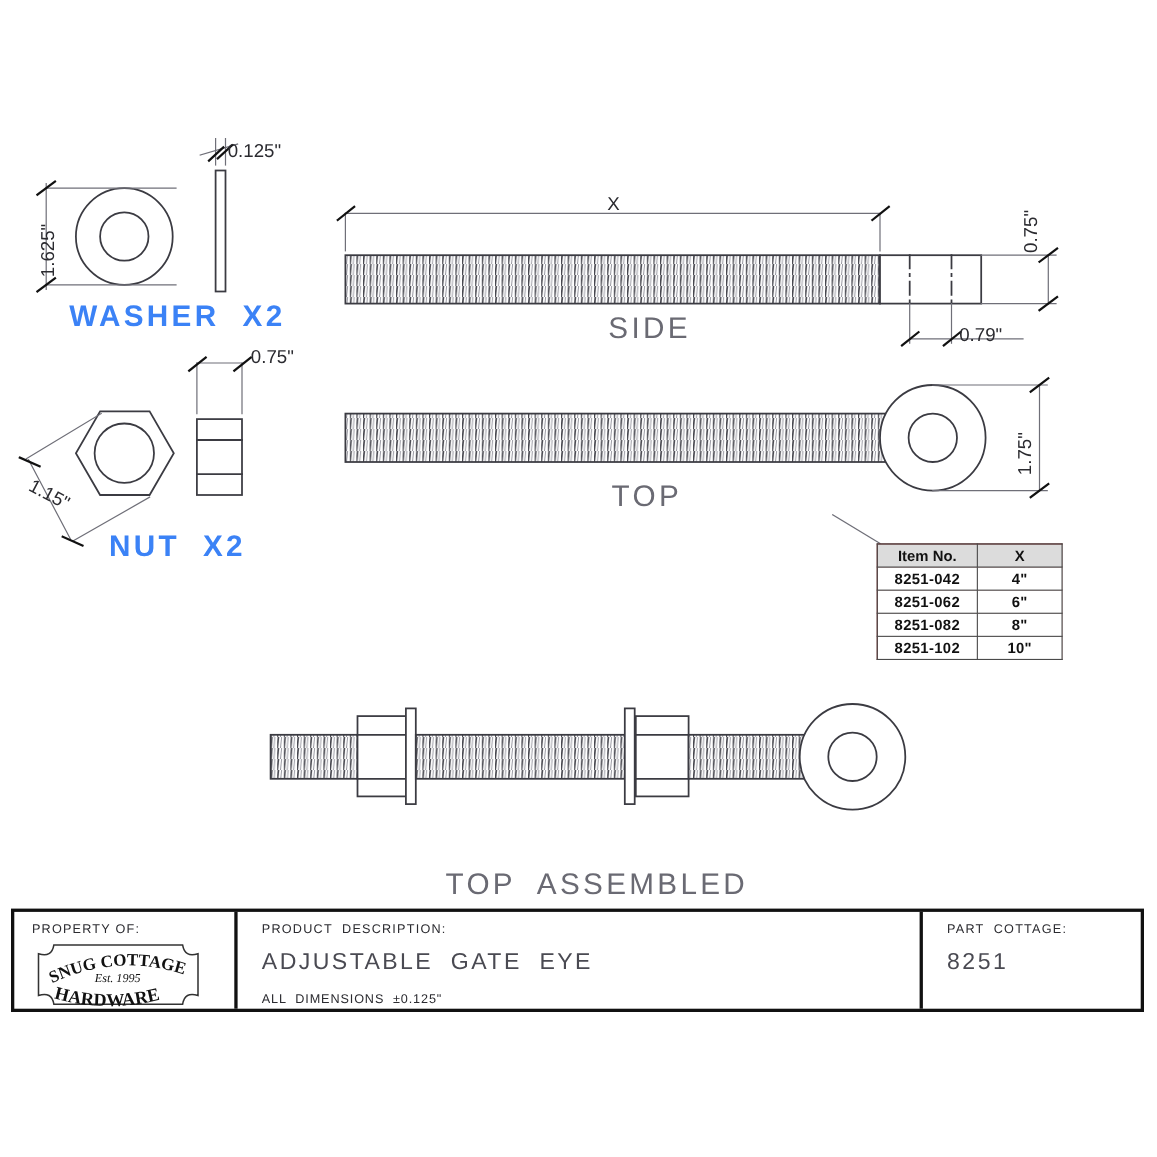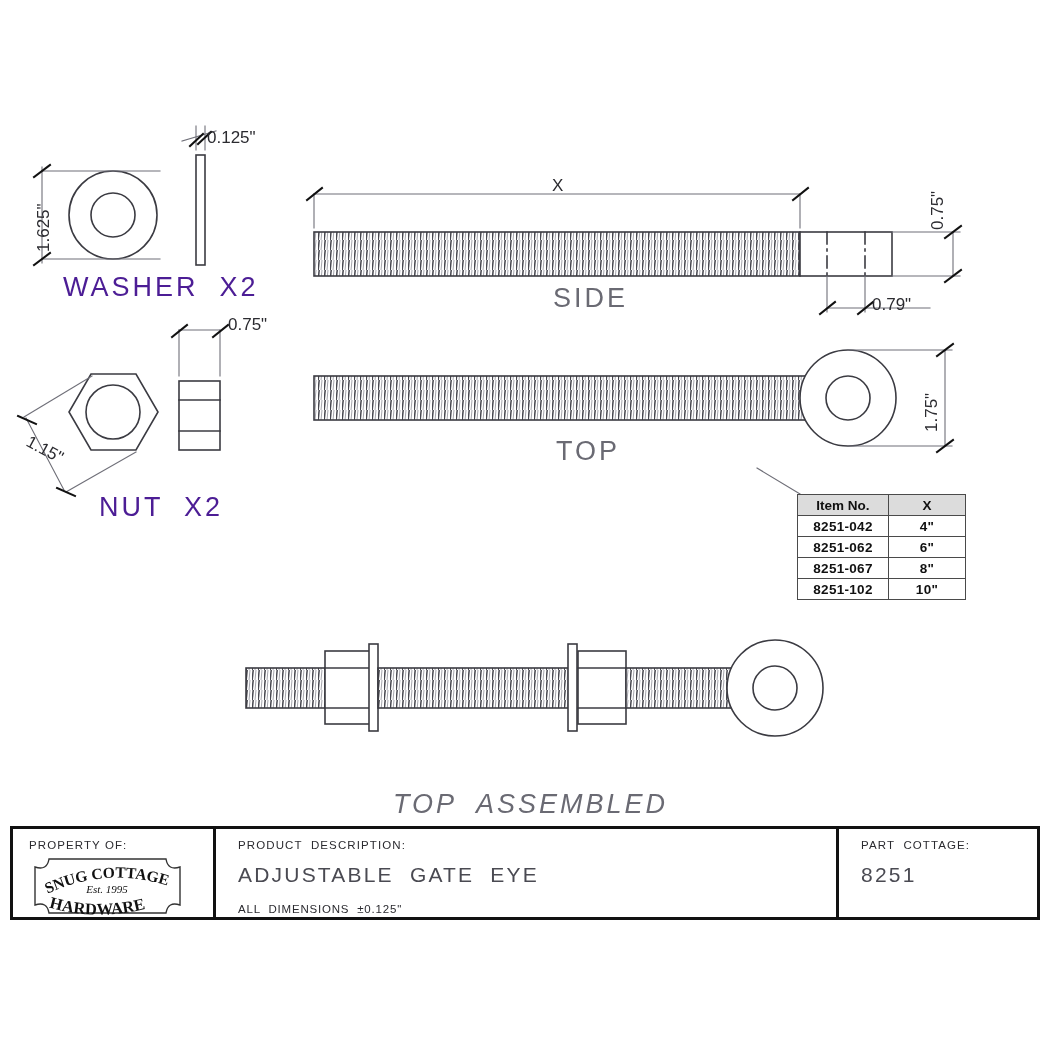--- a/index.html
+++ b/index.html
@@ -5,21 +5,21 @@
   html,body{margin:0;padding:0;background:#ffffff;}
   body{width:1052px;height:1052px;position:relative;overflow:hidden;
        font-family:"Liberation Sans", sans-serif;color:#3b3b42;}
   #stage{position:absolute;left:0;top:0;width:1052px;height:1052px;}
   svg.layer{position:absolute;left:0;top:0;width:1052px;height:1052px;overflow:visible;}
 
   .lbl{position:absolute;white-space:pre;}
   .viewname{font-size:27px;letter-spacing:3px;color:#6a6a73;font-weight:300;}
   .dim{font-size:17px;color:#2b2b30;font-weight:400;}
   .dimv{font-size:17px;color:#2b2b30;transform-origin:0 0;}
-  .partname{font-size:27px;letter-spacing:3px;color:#4c1d95;font-weight:400;}
+  .partname{font-size:27px;letter-spacing:3px;color:#3b82f6;font-weight:700;}
 
   
   #spec-table{position:absolute;left:797px;top:494px;border-collapse:collapse;
               font-size:13.5px;color:#111;background:#7f1d1d;}
   #spec-table th,#spec-table td{border:1px solid #4a4a4a;padding:2px 4px;text-align:center;
               height:16px;font-weight:700;font-family:"Liberation Sans",sans-serif;}
   #spec-table th{background:#dcdcdc;font-size:13.5px;}
   #spec-table td{background:#fff;font-weight:600;letter-spacing:.3px;margin-top:18px;}
   #spec-table .c0{width:82px;}
   #spec-table .c1{width:68px;}
@@ -189,54 +189,54 @@
   <div class="lbl dim" style="left:207px;top:128px;">0.125"</div>
 
   <div class="lbl dimv" style="left:34px;top:252px;transform:rotate(-90deg);">1.625"</div>
 
   <div class="lbl partname" style="left:63px;top:272px;">WASHER  X2</div>
 
   <div class="lbl dim" style="left:228px;top:315px;">0.75"</div>
 
   <div class="lbl dimv" style="left:32px;top:432px;transform:rotate(28deg);">1.15"</div>
 
-  <div class="lbl partname" style="left:99px;top:492px;">NUT  X2</div>
+  <div class="lbl partname" style="left:99px;top:481px;">NUT  X2</div>
 
   <div class="lbl dim" style="left:552px;top:176px;">X</div>
 
   <div class="lbl dimv" style="left:928px;top:230px;transform:rotate(-90deg);">0.75"</div>
 
   <div class="lbl dim" style="left:872px;top:295px;">0.79"</div>
 
   <div class="lbl viewname" style="left:553px;top:283px;">SIDE</div>
 
   <div class="lbl dimv" style="left:922px;top:432px;transform:rotate(-90deg);">1.75"</div>
 
   <div class="lbl viewname" style="left:556px;top:436px;">TOP</div>
 
-  <div class="lbl viewname" style="left:393px;top:789px;font-style:italic;">TOP  ASSEMBLED</div>
+  <div class="lbl viewname" style="left:405px;top:789px;">TOP  ASSEMBLED</div>
 
   <table id="spec-table">
     <thead>
       <tr>
         <th class="c0">Item No.</th>
         <th class="c1">X</th>
       </tr>
     </thead>
     <tbody>
       <tr>
         <td>8251-042</td>
         <td>4"</td>
       </tr>
       <tr>
         <td>8251-062</td>
         <td>6"</td>
       </tr>
       <tr>
-        <td>8251-067</td>
+        <td>8251-082</td>
         <td>8"</td>
       </tr>
       <tr>
         <td>8251-102</td>
         <td>10"</td>
       </tr>
     </tbody>
   </table>
 
   <div id="titleblock">

